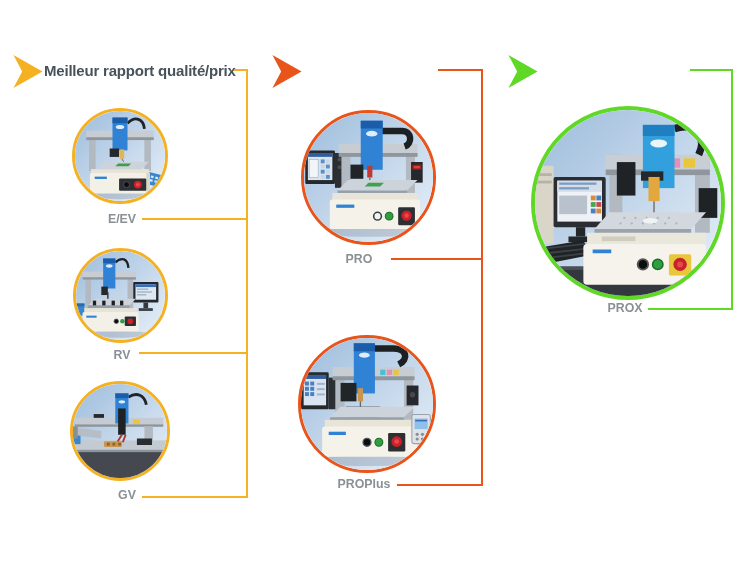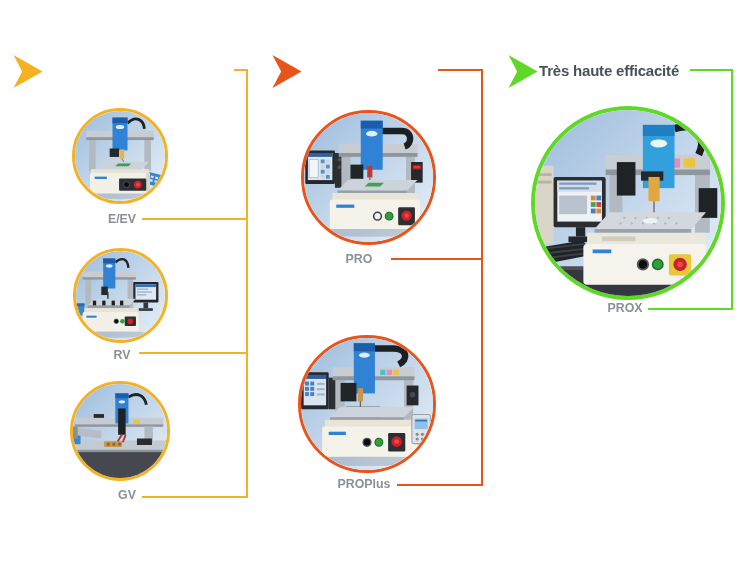--- a/index.html
+++ b/index.html
@@ -26,33 +26,33 @@
 </head>
 <body>
 
 <div class="canvas">
 
   <div style="position:absolute;left:13px;top:55px;">
     <svg class="arrow-icon" width="30" height="33" viewBox="0 0 30 34">
       <polygon points="0,0 30,17 0,34 9,17" fill="#F4B223"></polygon>
     </svg>
   </div>
+  <div class="header-label" style="left: 44px; top: 62px; color: rgb(71, 82, 91);">Meilleur rapport qualité/prix</div>
 
   <div style="position:absolute;left:272px;top:55px;">
     <svg class="arrow-icon" width="30" height="33" viewBox="0 0 30 34">
       <polygon points="0,0 30,17 0,34 9,17" fill="#E8541A"></polygon>
     </svg>
   </div>
 
   <div style="position:absolute;left:508px;top:55px;">
     <svg class="arrow-icon" width="30" height="33" viewBox="0 0 30 34">
       <polygon points="0,0 30,17 0,34 9,17" fill="#5FD826"></polygon>
     </svg>
   </div>
-  <div class="header-label" style="left: 539px; top: 62px; color: rgb(71, 82, 91);">Très haute efficacité</div>
 
   <div class="line" style="left: 234px; top: 69px; width: 14px; height: 2px; background: rgb(244, 178, 35);"></div>
   <div class="line" style="left: 246px; top: 69px; width: 2px; height: 429px; background: rgb(244, 178, 35);"></div>
   <div class="line" style="left: 142px; top: 218px; width: 104px; height: 2px; background: rgb(244, 178, 35);"></div>
   <div class="line" style="left: 139px; top: 352px; width: 107px; height: 2px; background: rgb(244, 178, 35);"></div>
   <div class="line" style="left: 142px; top: 496px; width: 106px; height: 2px; background: rgb(244, 178, 35);"></div>
 
   <div class="line" style="left: 438px; top: 69px; width: 45px; height: 2px; background: rgb(232, 84, 26);"></div>
   <div class="line" style="left: 481px; top: 69px; width: 2px; height: 417px; background: rgb(232, 84, 26);"></div>
   <div class="line" style="left: 391px; top: 258px; width: 90px; height: 2px; background: rgb(232, 84, 26);"></div>

